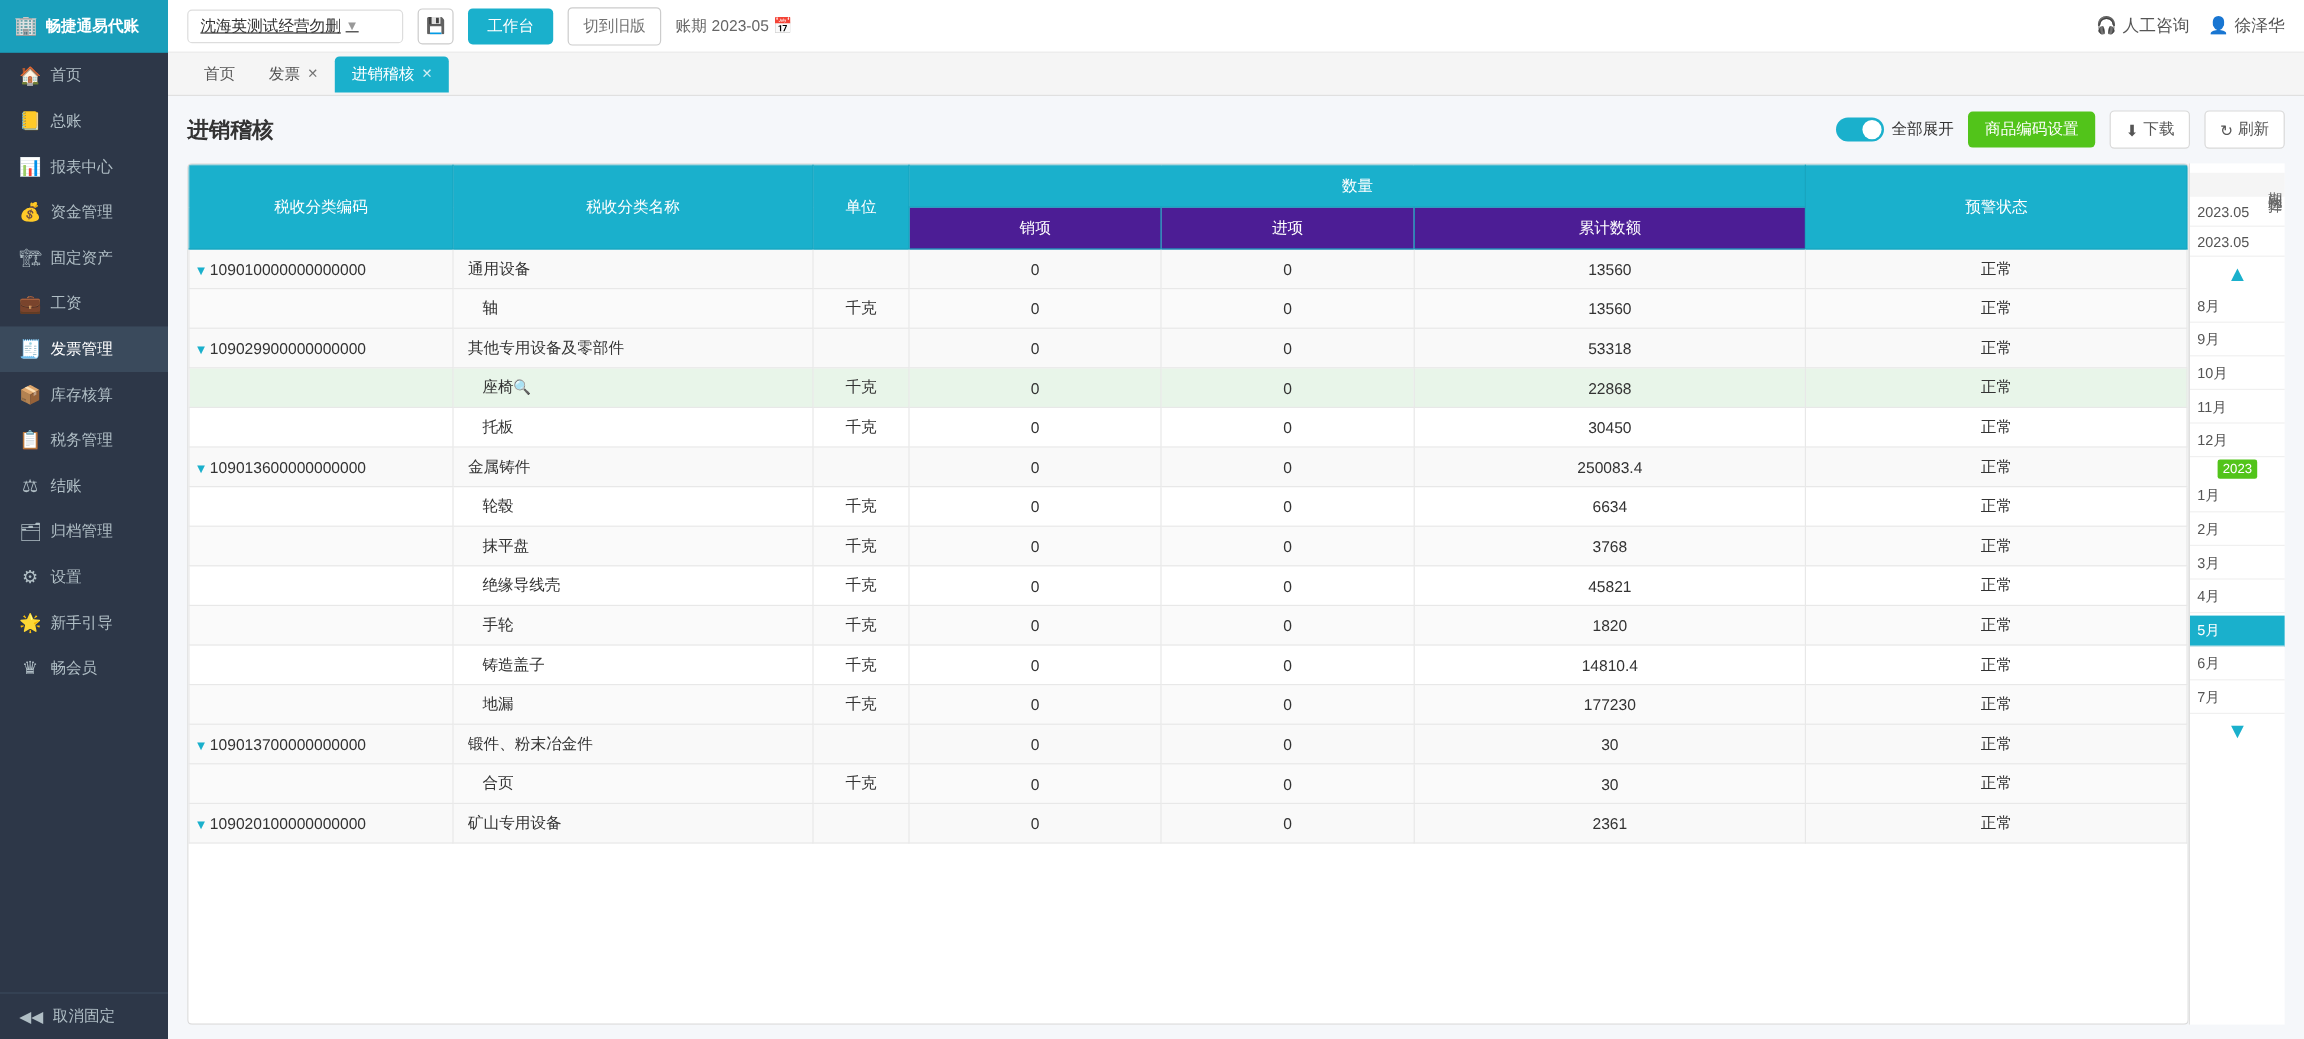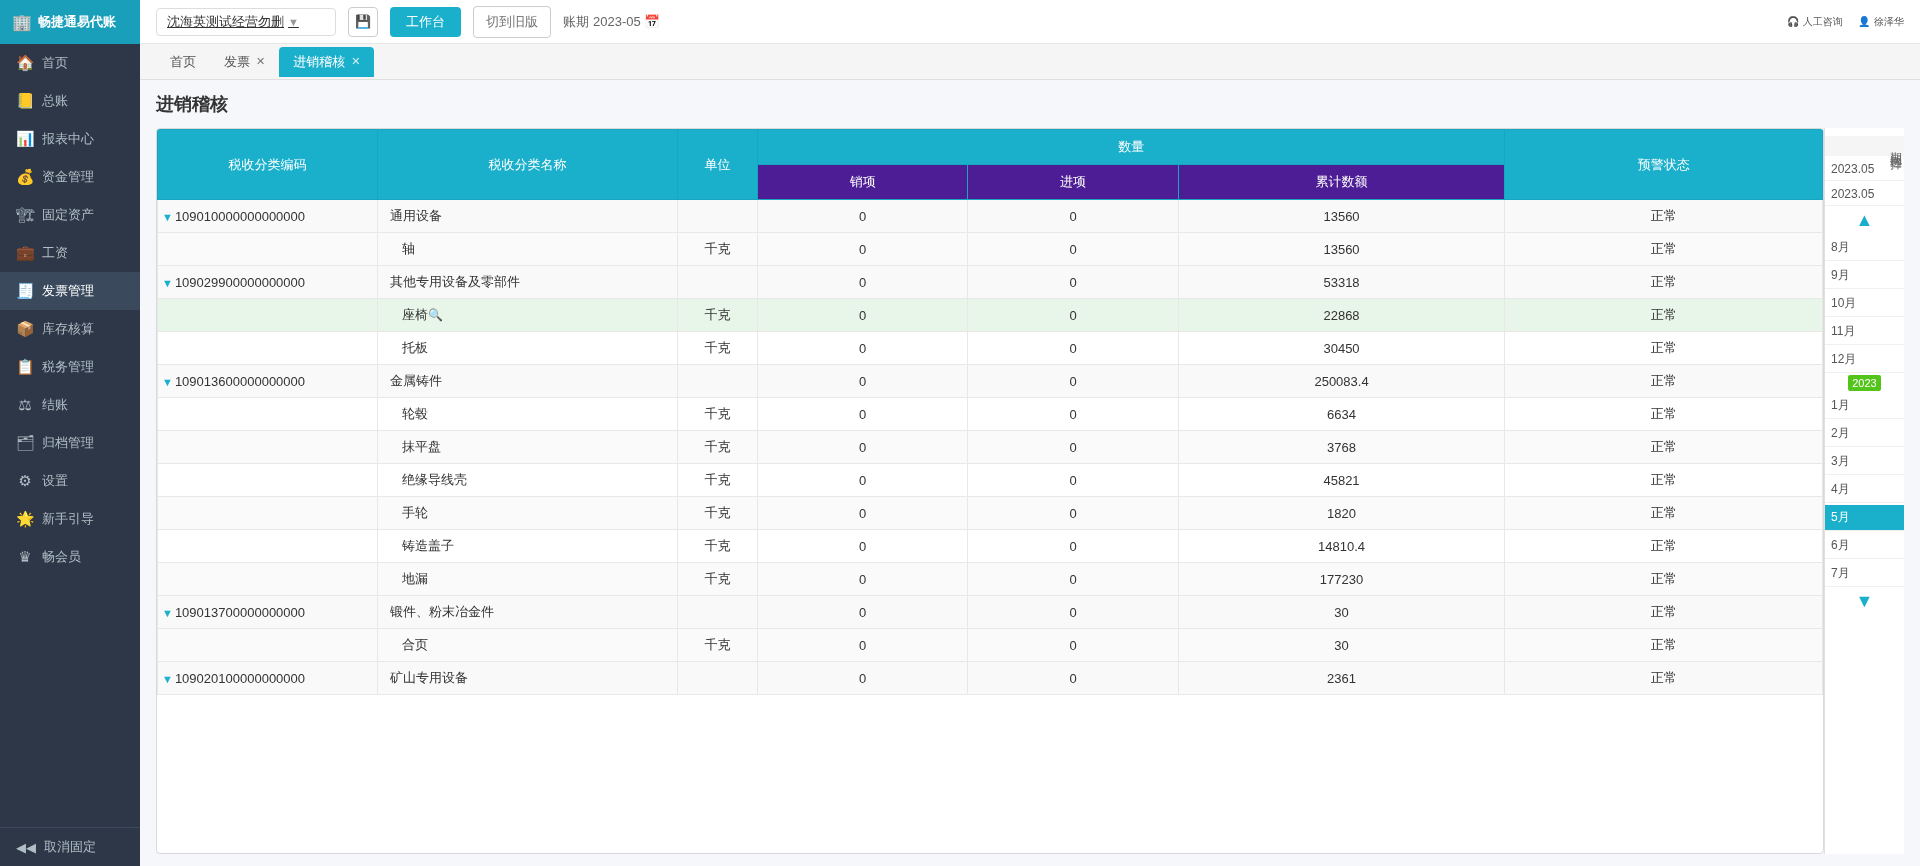--- a/index.html
+++ b/index.html
@@ -121,21 +121,21 @@
       gap: 4px;
       font-size: 13px;
       color: #666;
     }
     .topbar-right {
       margin-left: auto;
       display: flex;
       align-items: center;
       gap: 16px;
       color: #555;
-      font-size: 10px;
+      font-size: 14px;
     }
 
     
     .tabs {
       background: #f5f5f5;
       display: flex;
       align-items: center;
       padding: 0 16px;
       border-bottom: 1px solid #e0e0e0;
       height: 36px;
@@ -448,20 +448,35 @@
     </div>
     <div class="tab active">
       <span>进销稽核</span>
       <span class="close">✕</span>
     </div>
   </div>
 
   <div class="page-content">
     <div class="page-header">
       <h2 class="page-title">进销稽核</h2>
+      <div class="page-actions">
+        <div class="toggle-label">
+          <div class="toggle-switch"></div>
+          <span>全部展开</span>
+        </div>
+        <button class="btn-product-code">商品编码设置</button>
+        <button class="btn-download">
+          <span>⬇</span>
+          <span>下载</span>
+        </button>
+        <button class="btn-refresh">
+          <span>↻</span>
+          <span>刷新</span>
+        </button>
+      </div>
     </div>
 
     <div class="content-area">
       <div class="main-table-area">
         <div class="table-wrapper">
           <table>
             <thead>
               <tr>
                 <th rowspan="2" style="width:220px">税收分类编码</th>
                 <th rowspan="2" style="width:300px">税收分类名称</th>

